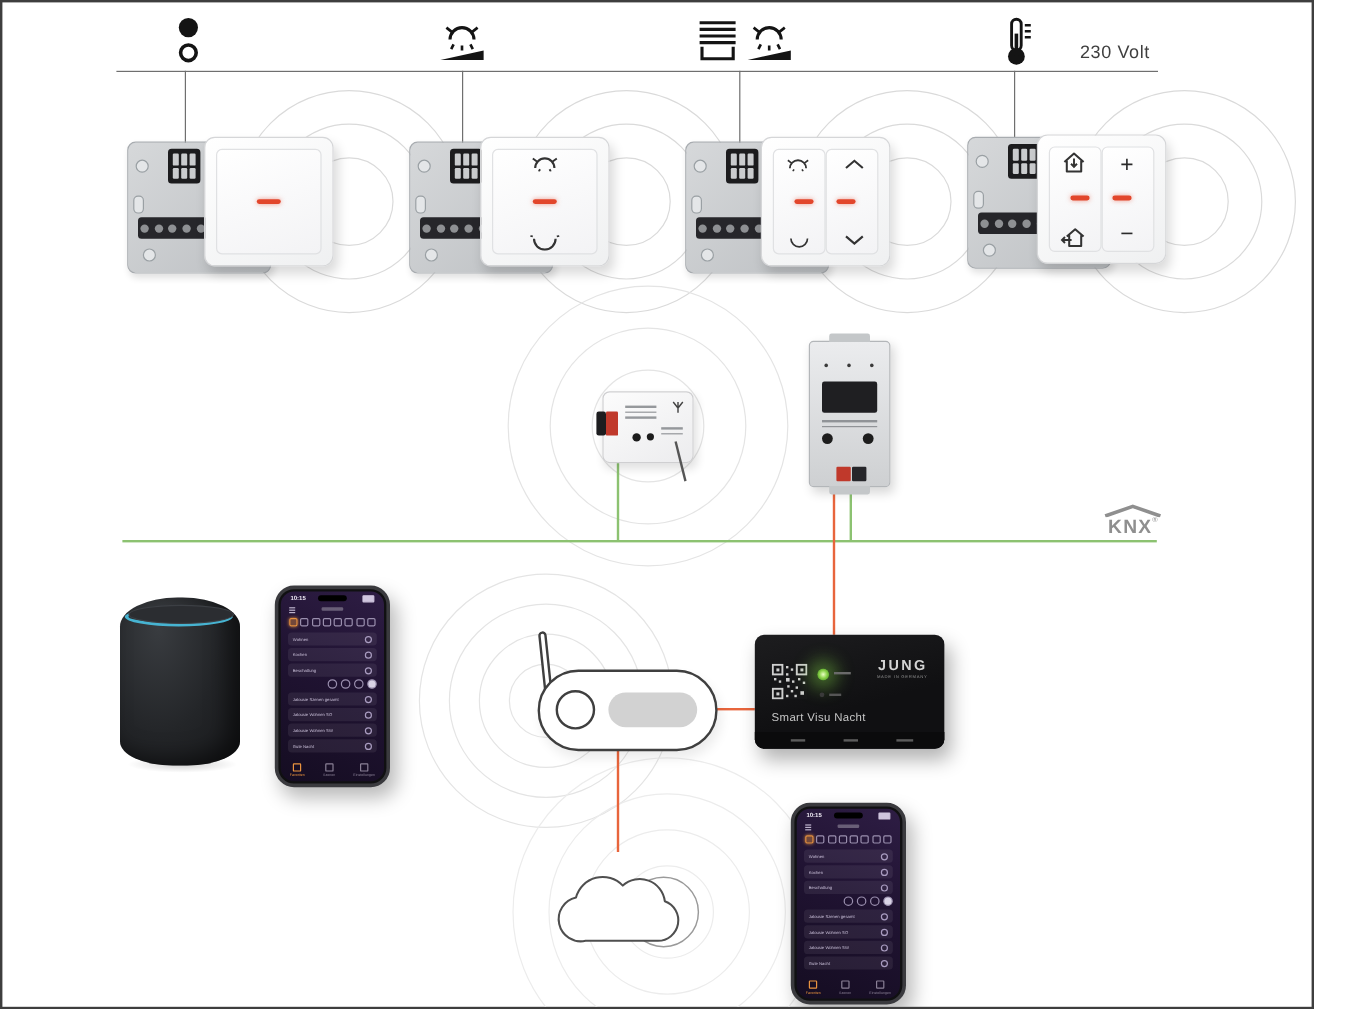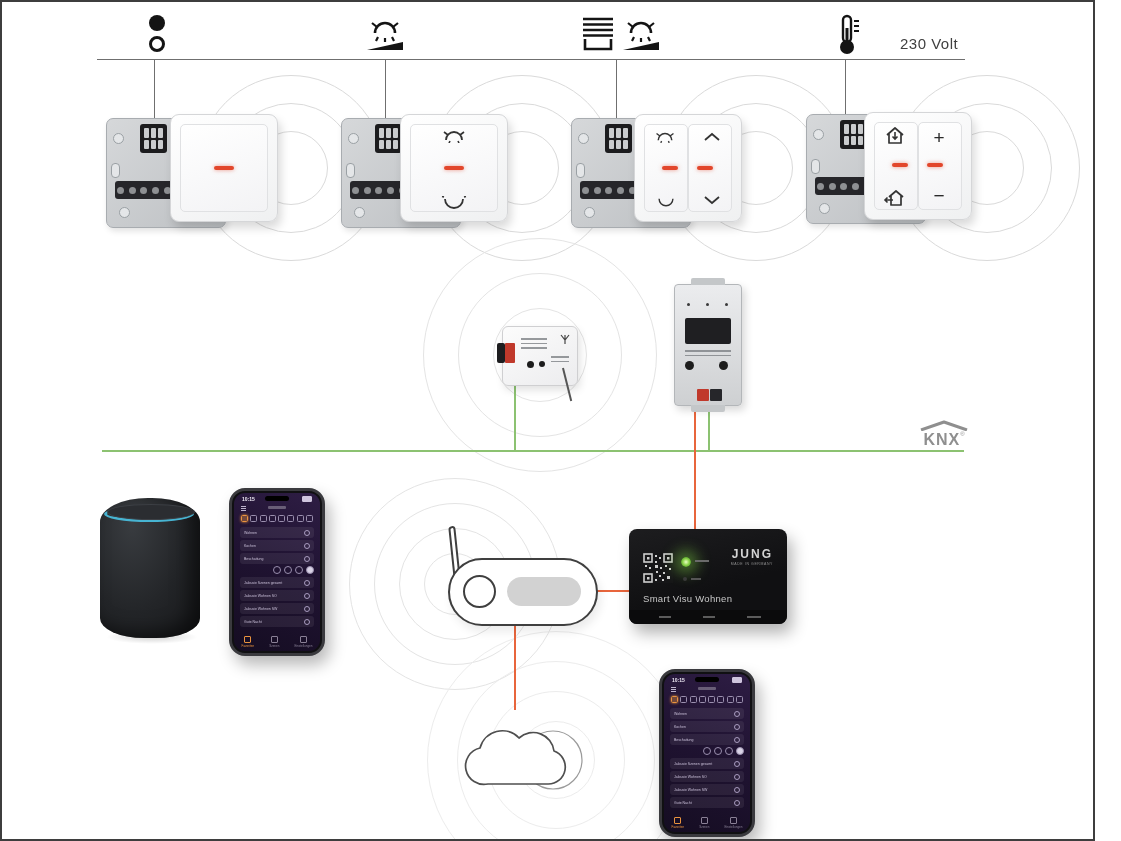--- a/index.html
+++ b/index.html
@@ -485,21 +485,21 @@
       </g>
     </svg>
     <div class="abs" style="left:52px;top:28px;width:10px;height:10px;border-radius:50%;
                 background:radial-gradient(circle,#eaffc4 0%,#8bd24a 45%,#4f9a28 80%);
                 box-shadow:0 0 14px 7px rgba(130,215,70,.45);"></div>
     <div class="abs" style="left:66px;top:31px;width:14px;height:2px;background:#6a6a6a;"></div>
     <div class="abs" style="left:54px;top:48px;width:4px;height:4px;border-radius:50%;background:#3a3a3a;"></div>
     <div class="abs" style="left:62px;top:49px;width:10px;height:2px;background:#555;"></div>
     <div class="srv-brand" style="right:14px;top:18px;">JUNG</div>
     <div class="srv-origin" style="right:14px;top:33px;">MADE IN GERMANY</div>
-    <div class="srv-name" style="left:14px;top:64px;">Smart Visu Wohnen</div>
+    <div class="srv-name" style="left:14px;top:64px;">Smart Visu Nacht</div>
     <div class="abs" style="left:0;bottom:0;width:158px;height:14px;background:#0b0b0c;border-radius:0 0 8px 8px;">
       <div class="abs" style="left:30px;top:6px;width:12px;height:2px;background:#5c5c5c;"></div>
       <div class="abs" style="left:74px;top:6px;width:12px;height:2px;background:#5c5c5c;"></div>
       <div class="abs" style="left:118px;top:6px;width:14px;height:2px;background:#5c5c5c;"></div>
     </div>
   </div>
 
   
   <svg class="abs" style="left:452px;top:698px;" width="140" height="96" viewBox="0 0 140 96">
     <circle cx="99" cy="60" r="29" fill="none" stroke="#9a9a9a" stroke-width="1.2"></circle>

